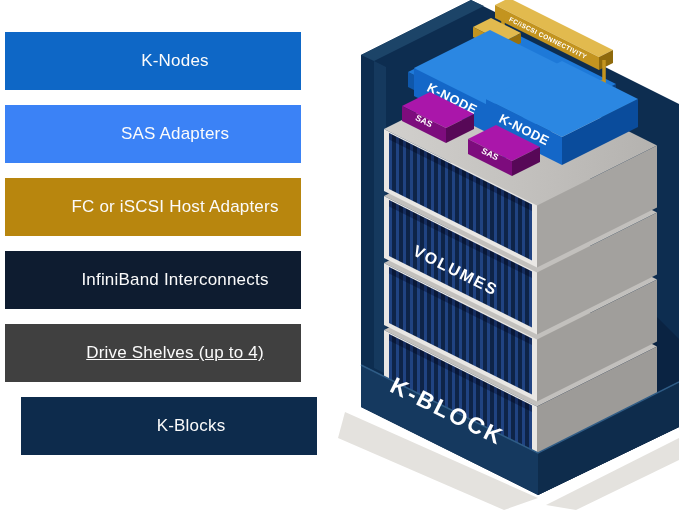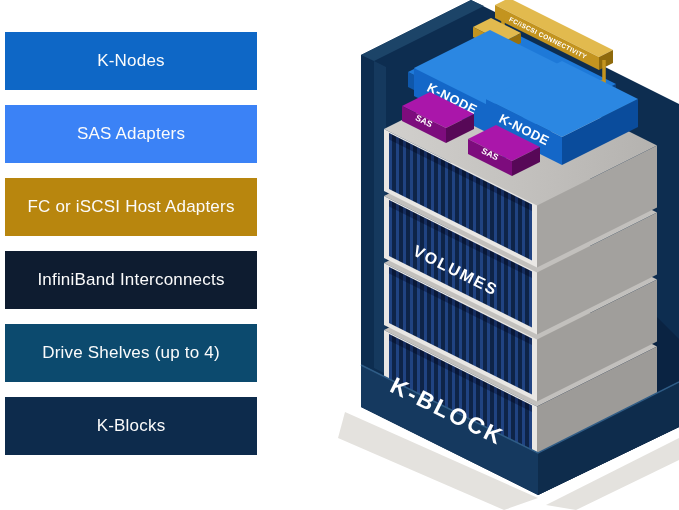--- a/index.html
+++ b/index.html
@@ -1,35 +1,35 @@
 <!DOCTYPE html>
 <html><head>
 <meta charset="utf-8">
 <style>
   html,body{margin:0;padding:0;background:#fff;}
   .stage{position:relative;width:679px;height:510px;background:#ffffff;overflow:hidden;
          font-family:"Liberation Sans",sans-serif;}
   .legend{position:absolute;left:5px;top:32px;width:252px;}
   .chip{width:252px;height:58px;margin-bottom:15px;display:flex;align-items:center;
-        justify-content:center;color:#fbfbfb;font-size:17px;letter-spacing:.2px;}
+        justify-content:center;color:#fbfbfb;font-size:17px;letter-spacing:.2px;padding-left:44px;}
   svg{position:absolute;left:0;top:0;}
   .iso-label{fill:#ffffff;font-family:"Liberation Sans",sans-serif;font-weight:bold;}
 </style>
 </head>
 <body>
 
 <div class="stage">
 
   <div class="legend">
     <div class="chip" style="background-color: rgb(14, 103, 198);">K-Nodes</div>
     <div class="chip" style="background-color: #3b82f6;">SAS Adapters</div>
     <div class="chip" style="background-color: rgb(184, 134, 14);">FC or iSCSI Host Adapters</div>
     <div class="chip" style="background-color: rgb(14, 28, 48); margin-top: 12px;">InfiniBand Interconnects</div>
-    <div class="chip" style="background-color: #0c4a6e;">Drive Shelves (up to 4)</div>
-    <div class="chip" style="background-color: rgb(13, 43, 76);">K-Blocks</div>
+    <div class="chip" style="background-color: #404040; text-decoration: underline;">Drive Shelves (up to 4)</div>
+    <div class="chip" style="background-color: rgb(13, 43, 76); margin-left: 16px;">K-Blocks</div>
   </div>
 
   <svg width="679" height="510" viewBox="0 0 679 510">
     <defs>
       <pattern id="fins" width="7" height="10" patternUnits="userSpaceOnUse">
         <rect width="7" height="10" fill="#0e2448"></rect>
         <rect x="4" width="3" height="10" fill="#204382"></rect>
       </pattern>
       <linearGradient id="topShelfGrad" x1="0" y1="0" x2="1" y2="0">
         <stop offset="0" stop-color="#d2d0cd"></stop>

